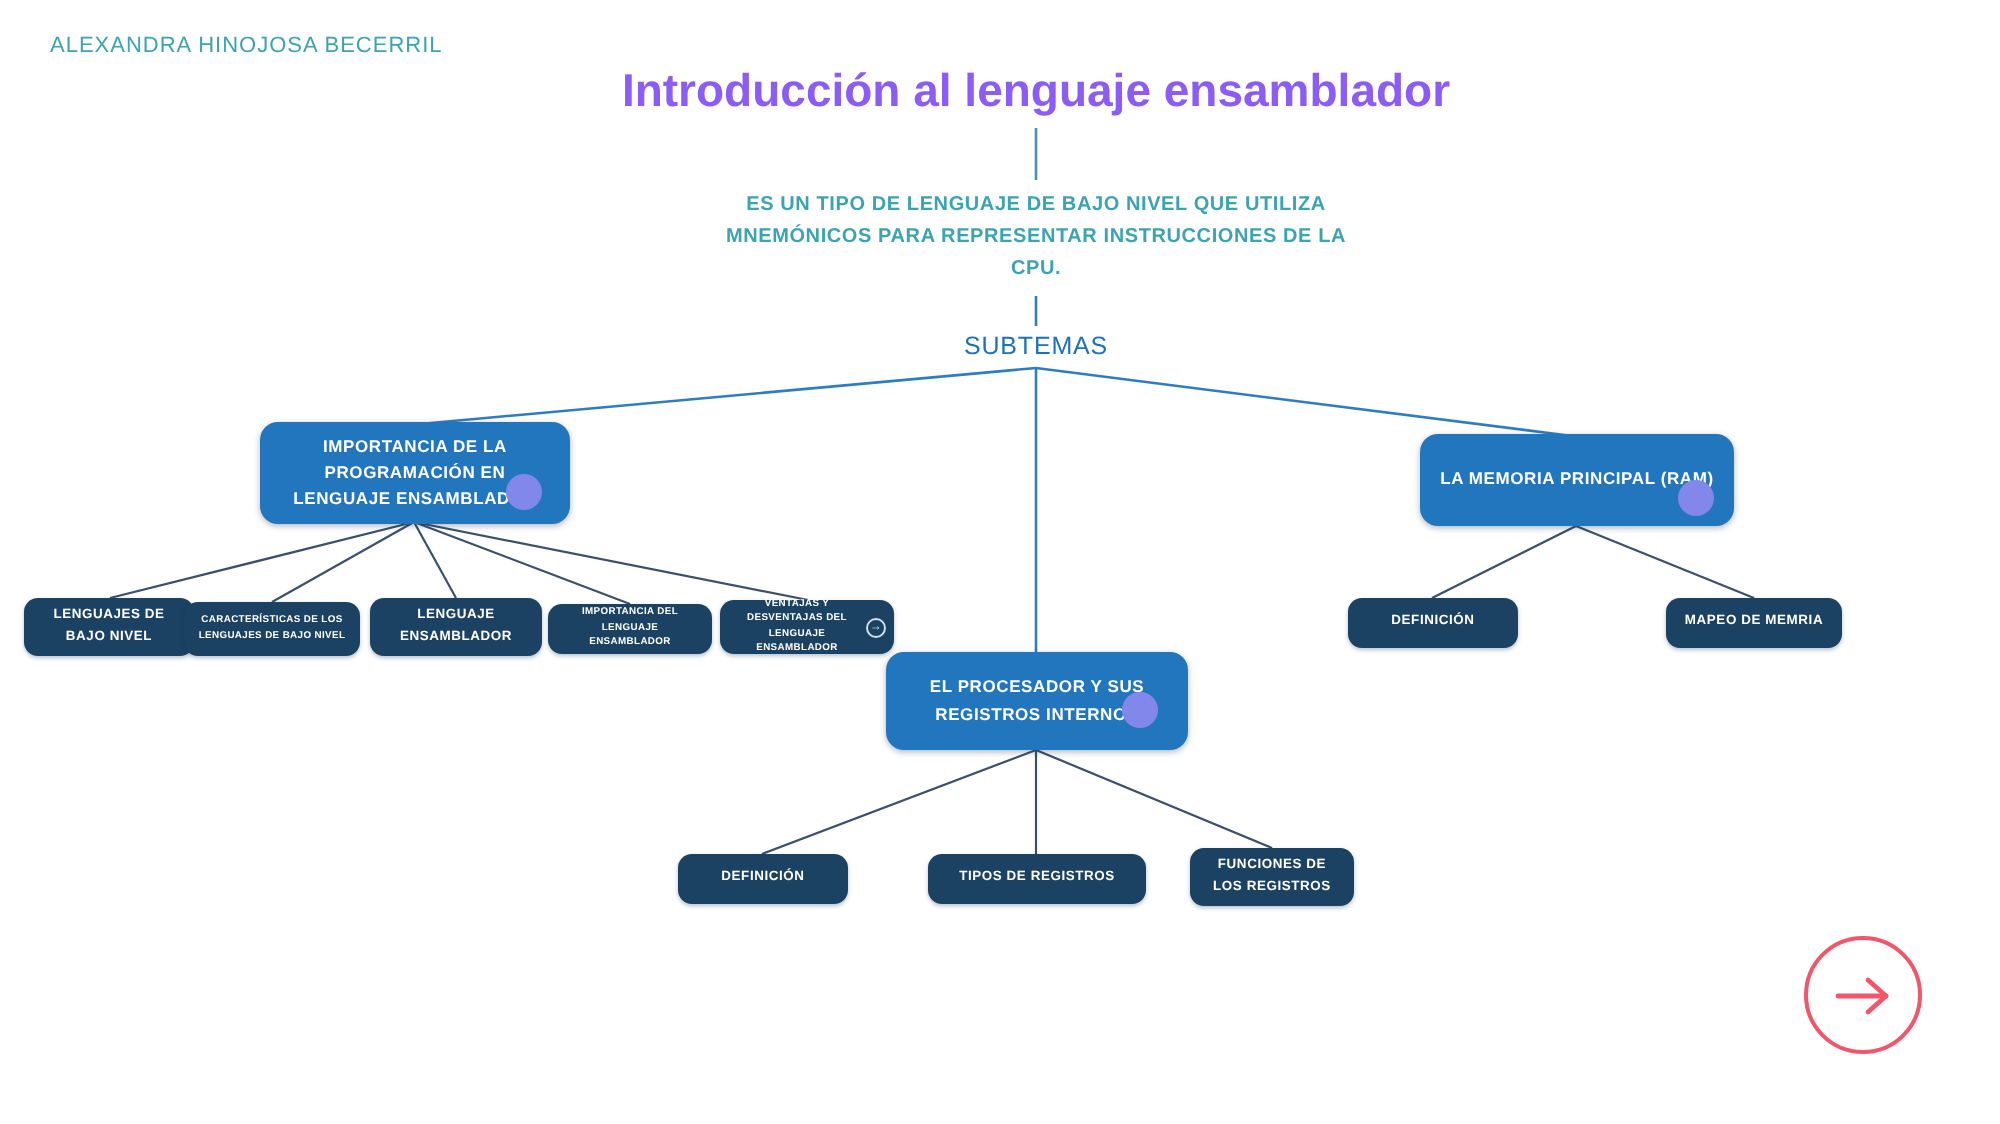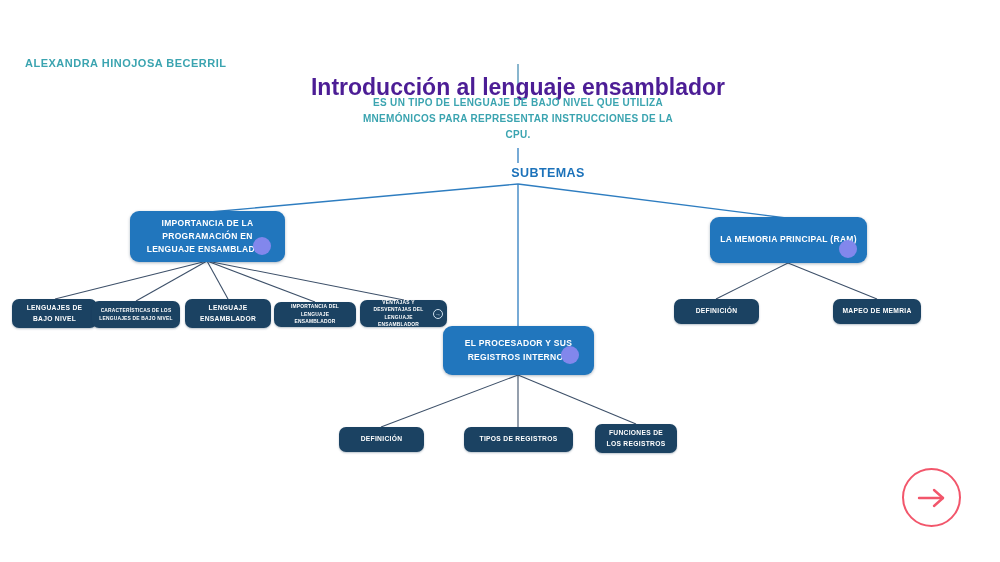--- a/index.html
+++ b/index.html
@@ -6,34 +6,34 @@
   html,body { background:#ffffff; }
   .canvas {
     position:relative; width:1000px; height:562px; overflow:hidden;
     background:#ffffff;
     font-family:"Liberation Sans", sans-serif;
   }
   .connectors { position:absolute; inset:0; width:1000px; height:562px; pointer-events:none; }
 
   .author {
     position:absolute; left:25px; top:17px;
-    font-size:11px; font-weight:bold; letter-spacing:.5px; color:#3ba4b0;margin-top:40px;
+    font-size:11px; font-weight:normal; letter-spacing:.5px; color:#3ba4b0;
   }
   .title {
     position:absolute; left:518px; top:32px; transform:translateX(-50%);
-    font-size:23px; font-weight:bold; color:#4c1d95; white-space:nowrap;margin-top:42px;
+    font-size:23px; font-weight:bold; color:#8b5cf6; white-space:nowrap;
   }
   .description {
     position:absolute; left:518px; top:95px; transform:translateX(-50%);
     width:320px; text-align:center;
     font-size:10px; font-weight:bold; letter-spacing:.3px; line-height:1.6; color:#3ba4b0;
   }
   .subtemas {
-    position:absolute; left:548px; top:166px; transform:translateX(-50%);
-    font-size:12.5px; font-weight:bold; letter-spacing:.4px; color:#1c72ba;
+    position:absolute; left:518px; top:166px; transform:translateX(-50%);
+    font-size:12.5px; font-weight:normal; letter-spacing:.4px; color:#1c72ba;
   }
 
   .node {
     position:absolute; display:flex; align-items:center; justify-content:center;
     text-align:center; color:#ffffff; font-weight:bold; letter-spacing:.3px;
     cursor:pointer;
   }
   .main {
     background:#2176bd; border-radius:9px; line-height:1.55; font-size:8.5px;
     padding:4px 10px; box-shadow:0 1px 3px rgba(20,50,80,.35);

